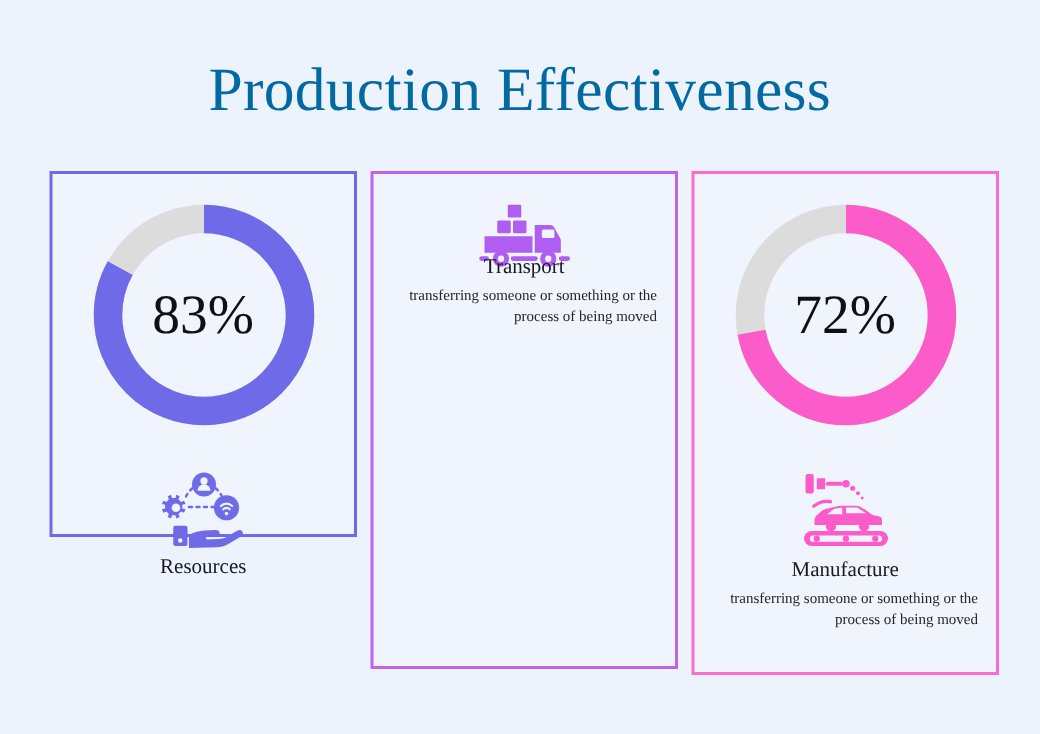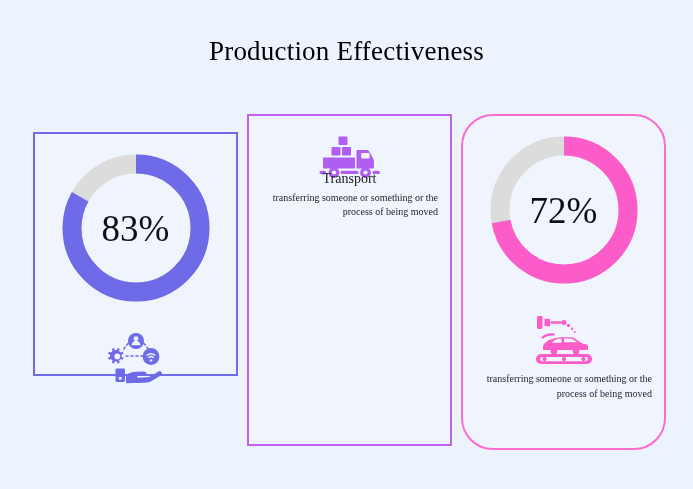--- a/index.html
+++ b/index.html
@@ -22,56 +22,55 @@
   }
 
   
   .title {
     position: absolute;
     left: 0;
     top: 36px;
     width: 693px;
     text-align: center;
     font-family: "Liberation Serif", "DejaVu Serif", serif;
-    font-size: 27px;
+    font-size: 41px;
     font-weight: 400;
-    color: #000000;
+    color: #0369a1;
     letter-spacing: 0.2px;
     line-height: 1.15;
   }
 
   
   .panel {
     position: absolute;
     box-sizing: border-box;
     background: #eff4fd;
     border-style: solid;
     border-width: 2px;
   }
   .panel-left {
     left: 33px;
-    top: 132px;
+    top: 114px;
     width: 205px;
     height: 244px;
     border-color: #6f6ae8;
   }
   .panel-mid {
     left: 247px;
     top: 114px;
     width: 205px;
     height: 332px;
     border-color: #be63f0;
   }
   .panel-right {
     left: 461px;
     top: 114px;
     width: 205px;
     height: 336px;
     border-color: #fb6ccf;
-    border-radius: 32px;
   }
 
   
   .donut-wrap {
     position: absolute;
     left: 50%;
     transform: translateX(-50%);
   }
   .donut {
     position: relative;
@@ -190,20 +189,21 @@
 
           <path d="M22 42.5 c3.5-1.6 7-2.6 10.5-2.8 l7.2-.3 c1.6-.06 2.7 .75 2.7 1.95 0 1.2-1.05 2.05-2.55 2.1 l-5.5 .2 c-.7 .03-1.15 .45-1.15 1.02 0 .6 .5 1.0 1.25 .98 l7.4-.3 c2.4-.1 4.1-.7 6.0-1.85 l6.2-3.75 c1.5-.9 3.0-.5 3.6 .7 .6 1.2 .1 2.5-1.3 3.35 l-7.8 4.7 c-2.6 1.55-4.9 2.2-8.0 2.3 l-18.55 .55 z"></path>
 
           <rect x="11.5" y="36.5" width="9.5" height="13.5" rx="1.4"></rect>
           <circle cx="16.2" cy="46.3" r="1.5" fill="#eff4fd"></circle>
         </g>
       </svg>
     </div>
 
     <div class="text-block pos-text-lower">
+      <div class="heading">Resources</div>
     </div>
   </div>
 
   <div class="panel panel-mid">
 
     <div class="icon-box pos-icon-top">
       <svg width="66" height="48" viewBox="0 0 66 48">
         <g fill="#b05ef2">
 
           <rect x="21.5" y="2.5" width="9" height="8.5" rx="0.8"></rect>
@@ -271,17 +271,18 @@
           <rect x="7" y="40" width="56" height="10" rx="5"></rect>
           <rect x="11" y="43" width="48" height="4.2" rx="2.1" fill="#eff4fd"></rect>
           <circle cx="15.5" cy="45.1" r="2.1"></circle>
           <circle cx="35" cy="45.1" r="2.1"></circle>
           <circle cx="54.5" cy="45.1" r="2.1"></circle>
         </g>
       </svg>
     </div>
 
     <div class="text-block pos-text-lower2">
+      <div class="heading">Manufacture</div>
       <div class="body-text">transferring someone or something or the process of being moved</div>
     </div>
   </div>
 
 </div>
 
 </body></html>

